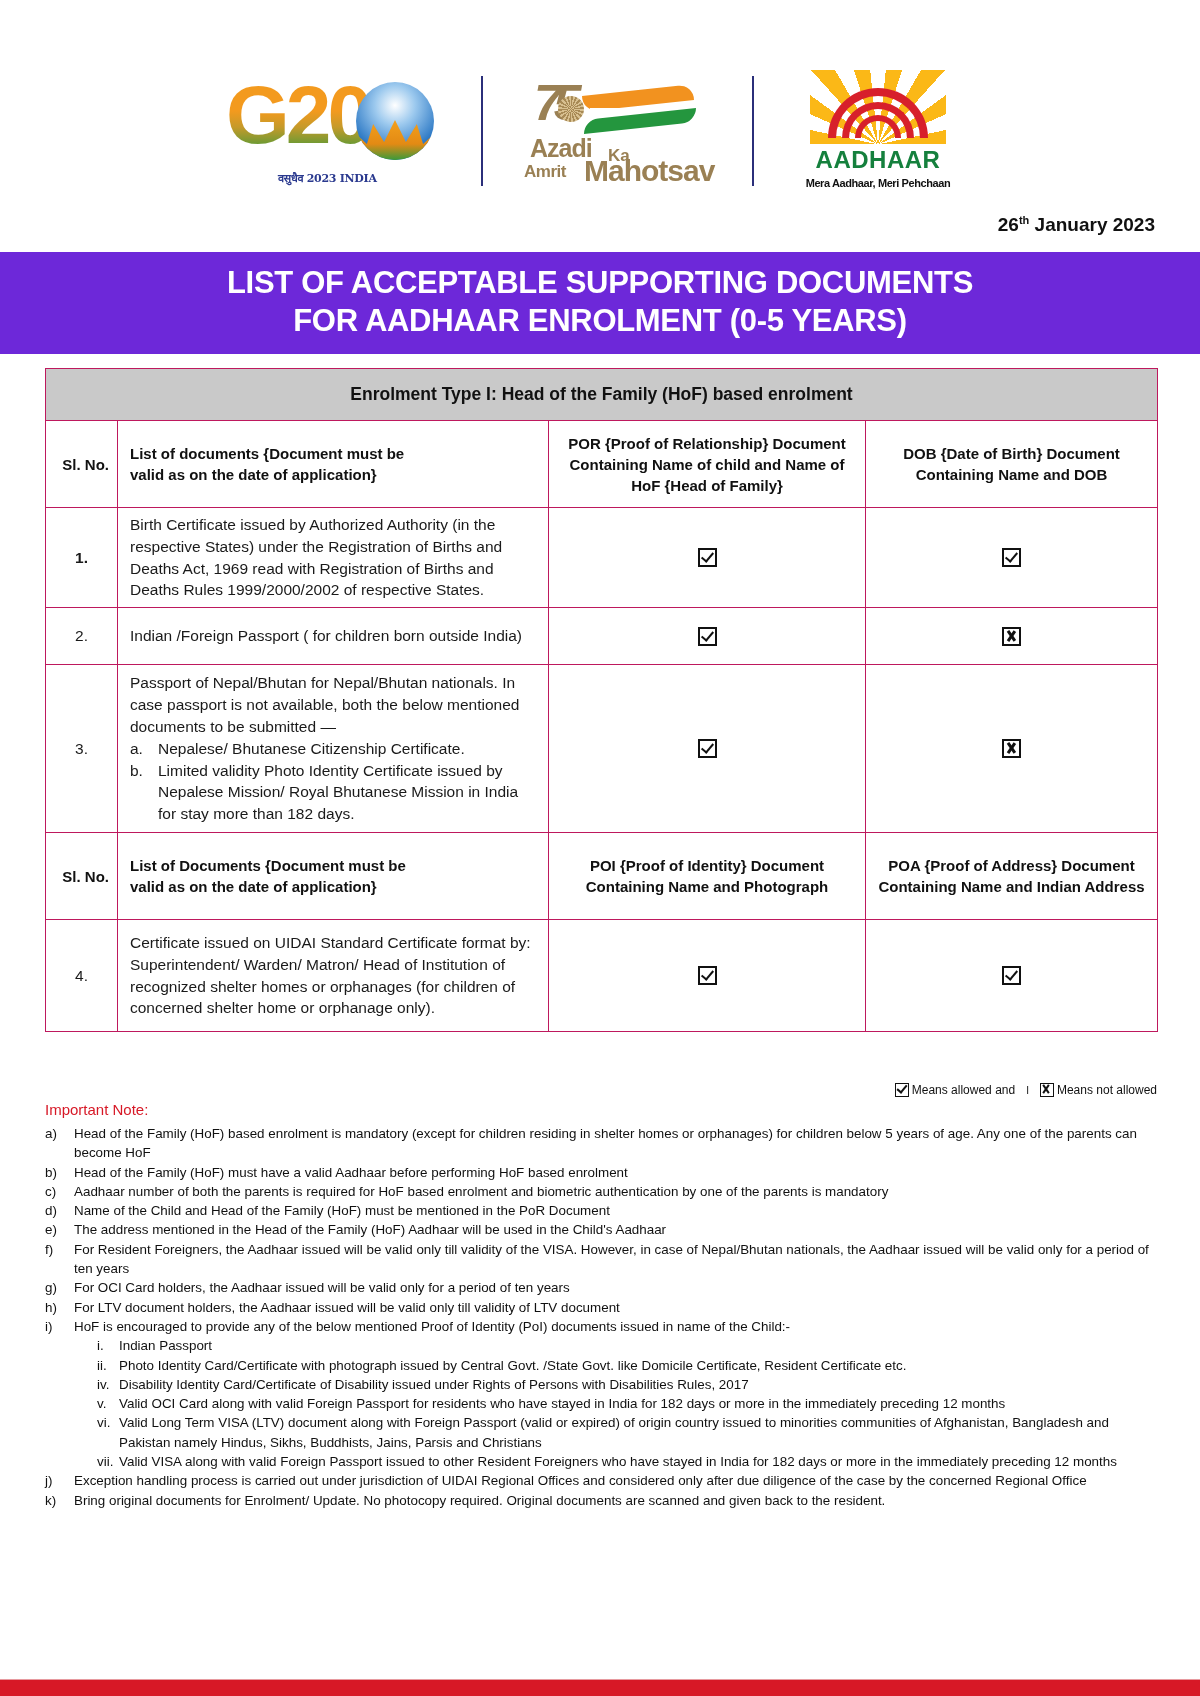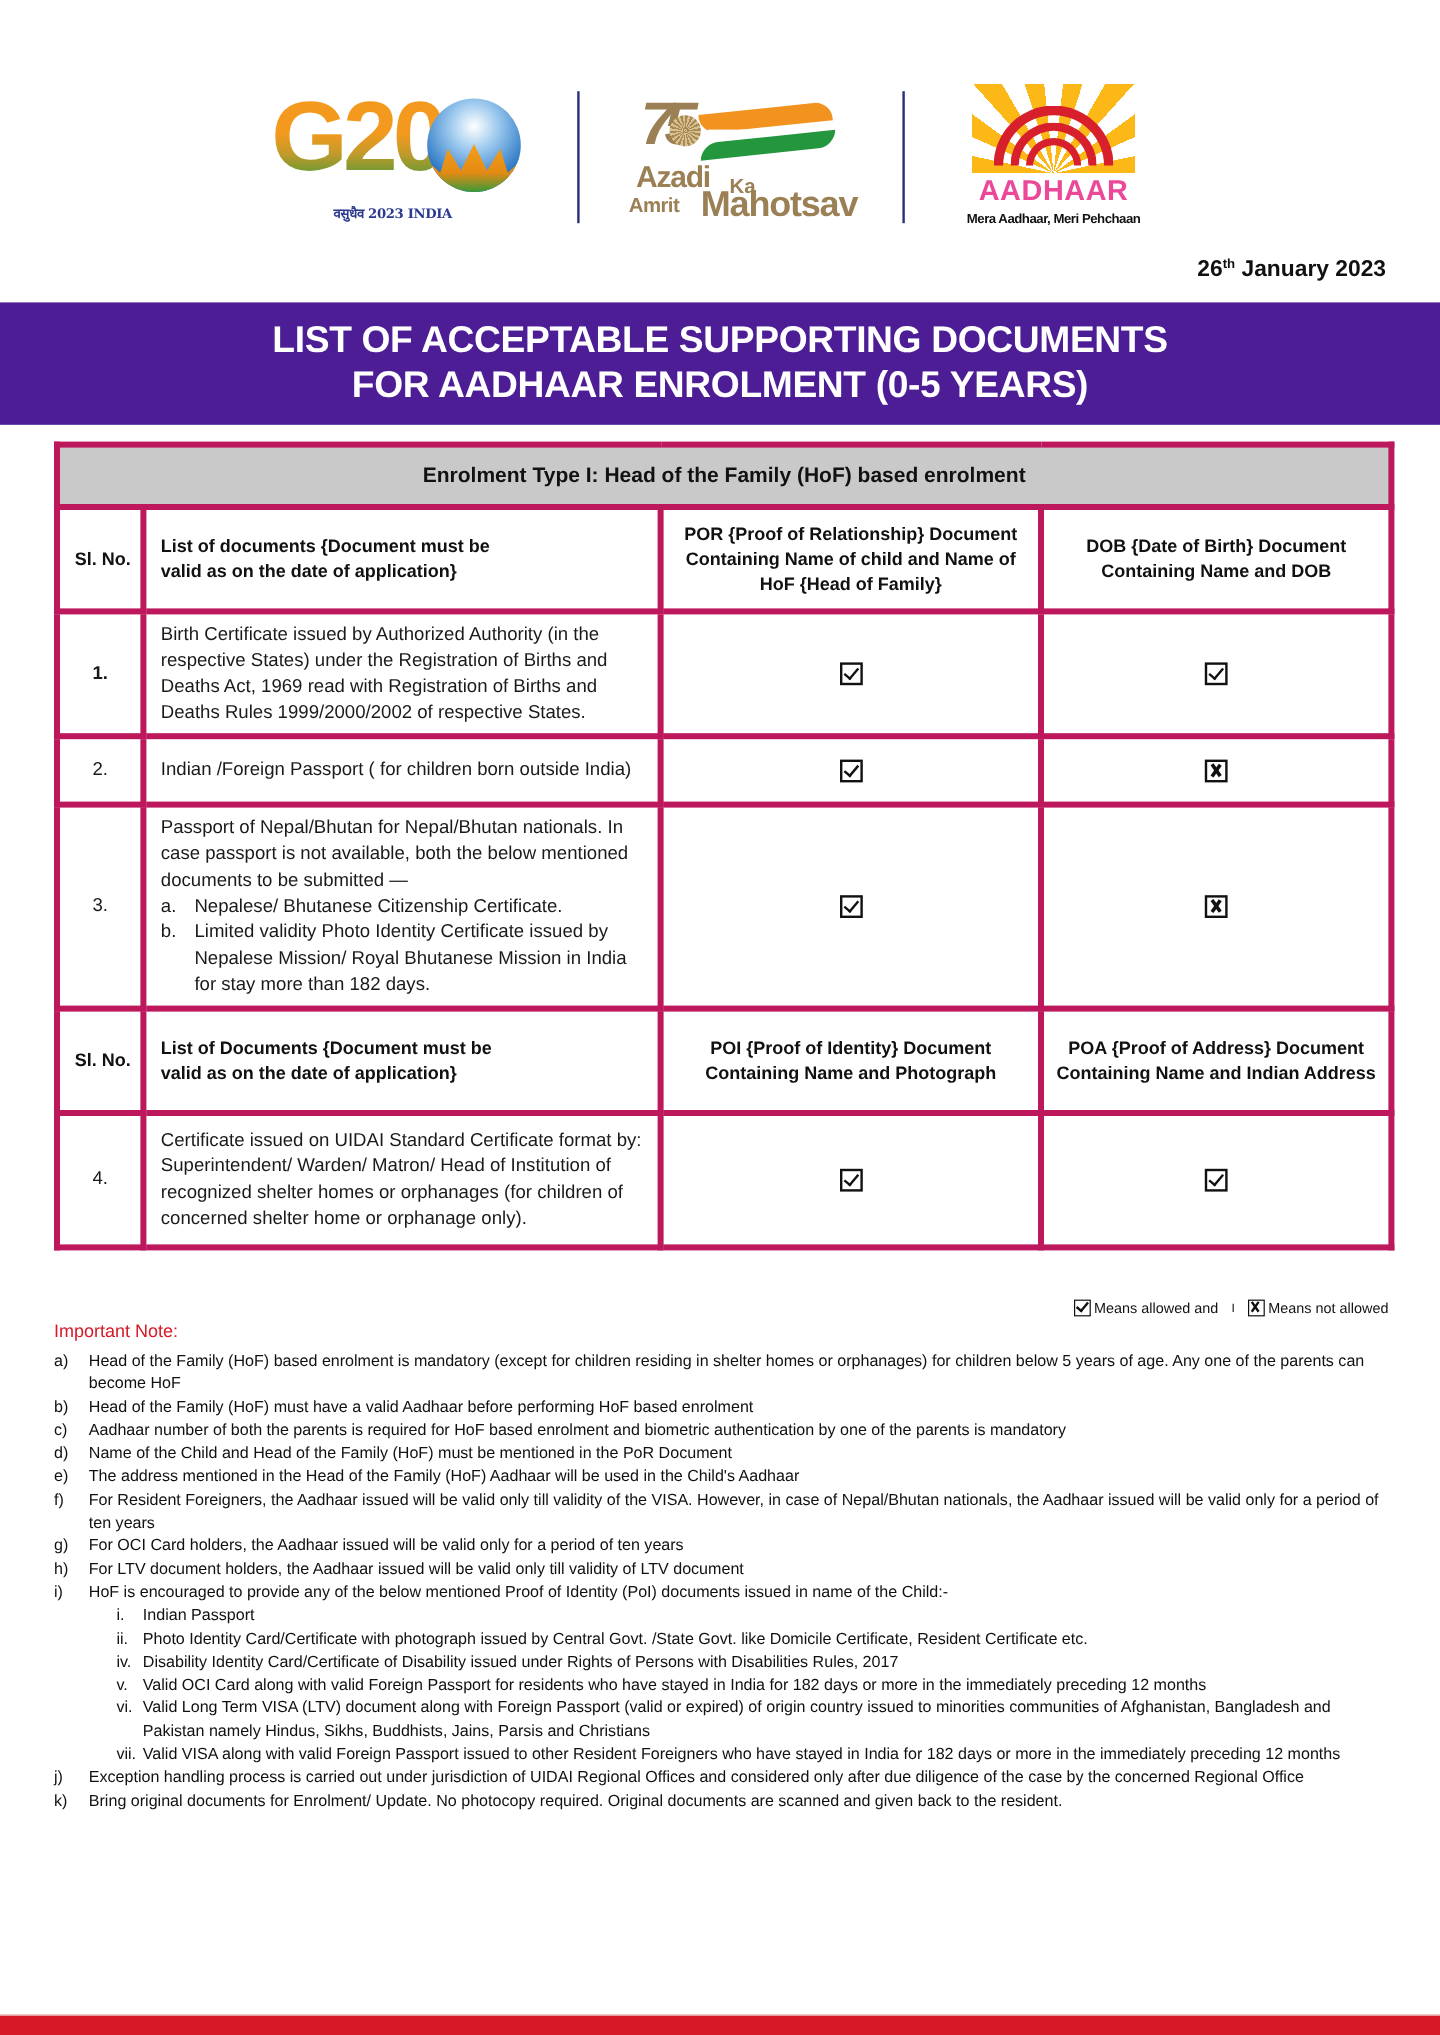--- a/index.html
+++ b/index.html
@@ -35,34 +35,34 @@
   .akam-t4 { position: absolute; left: 60px; top: 80px; font-size: 30px; font-weight: bold; color: #9a8054; letter-spacing: -1px; }
 
   .aadhaar { position: absolute; left: 790px; top: 0; width: 190px; height: 125px; }
   .aad-sun { position: absolute; left: 20px; top: 2px; width: 136px; height: 120px;
     background: repeating-conic-gradient(from -90deg at 50% 62%, #fbb817 0deg 12deg, transparent 12deg 24deg);
     clip-path: polygon(0 0, 100% 0, 100% 62%, 0 62%); }
   .aad-arc { position: absolute; border-radius: 50%; border-style: solid; border-color: #d7202b; border-bottom-color: transparent; border-left-color: #d7202b; }
   .aad-arc1 { left: 38px; top: 20px; width: 100px; height: 100px; border-width: 8px; clip-path: inset(0 0 50% 0); }
   .aad-arc2 { left: 52px; top: 34px; width: 72px; height: 72px; border-width: 7px; clip-path: inset(0 0 50% 0); }
   .aad-arc3 { left: 65px; top: 47px; width: 46px; height: 46px; border-width: 6px; clip-path: inset(0 0 50% 0); }
-  .aad-word { position: absolute; left: 0; top: 78px; width: 176px; text-align: center; font-size: 24px; font-weight: bold; color: #ec4899; letter-spacing: 0.5px; }
+  .aad-word { position: absolute; left: 0; top: 78px; width: 176px; text-align: center; font-size: 24px; font-weight: bold; color: #15803d; letter-spacing: 0.5px; }
   .aad-tag { position: absolute; left: 0; top: 109px; width: 176px; text-align: center; font-size: 11px; font-weight: bold; color: #111; letter-spacing: -0.4px; }
 
   .date { position: absolute; right: 45px; top: 214px; font-size: 19px; font-weight: bold; color: #111; }
   .date sup { font-size: 11px; }
 
   
-  .banner { position: absolute; left: 0; top: 252px; width: 1200px; height: 102px; background: #4c1d95; color: #fff; text-align: center; }
+  .banner { position: absolute; left: 0; top: 252px; width: 1200px; height: 102px; background: #6d28d9; color: #fff; text-align: center; }
   .banner .l1, .banner .l2 { display: block; font-size: 31px; font-weight: bold; letter-spacing: -0.3px; line-height: 38px; }
   .banner .l1 { margin-top: 12px; }
 
   
   table.docs { position: absolute; left: 45px; top: 368px; width: 1112px; border-collapse: collapse; table-layout: fixed; font-size: 15.5px; }
-  table.docs td, table.docs th { border: 5px solid #be185d; }
+  table.docs td, table.docs th { border: 1px solid #be185d; }
   .sec-head td { background: #c9c9c9; text-align: center; font-weight: bold; font-size: 17.5px; height: 52px; color: #111; }
   .col-head th { height: 87px; font-weight: bold; font-size: 15px; color: #111; line-height: 21px; padding: 4px 8px; }
   .col-head th.sl { text-align: right; }
   .col-head th.docname { text-align: left; padding-left: 12px; margin-left: 24px; }
   .col-head th.mid { text-align: center; }
   td.sl { text-align: center; vertical-align: middle; font-size: 15.5px; }
   td.desc { padding: 6px 10px 6px 12px; line-height: 21.8px; vertical-align: middle; }
   td.mark { text-align: center; vertical-align: middle; }
   .sub-item { display: flex; }
   .sub-item .lbl { width: 28px; flex: none; }

